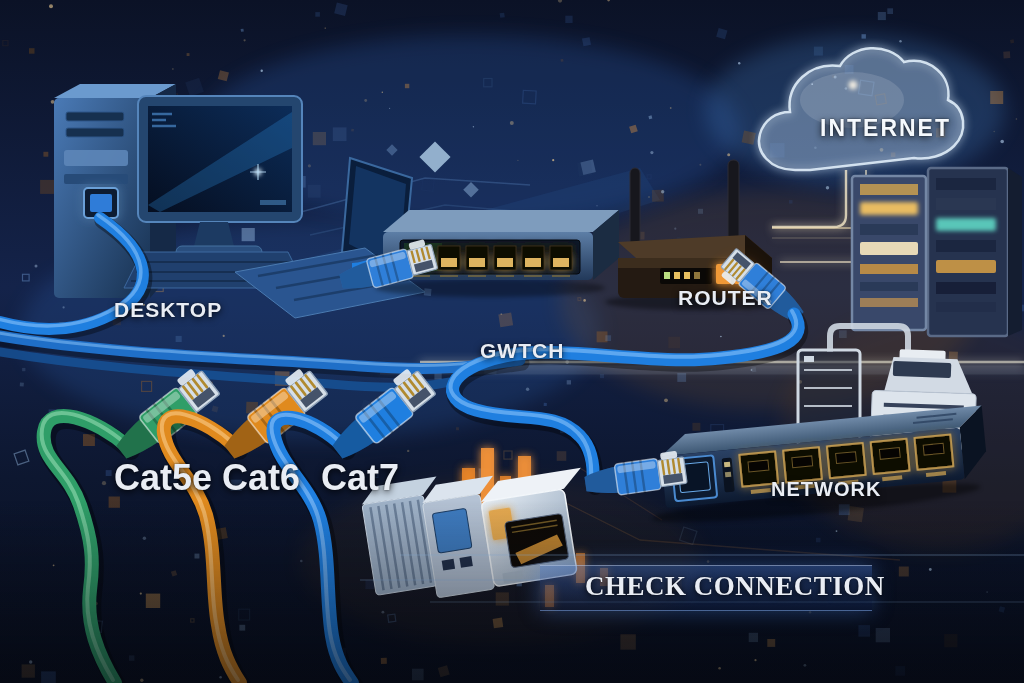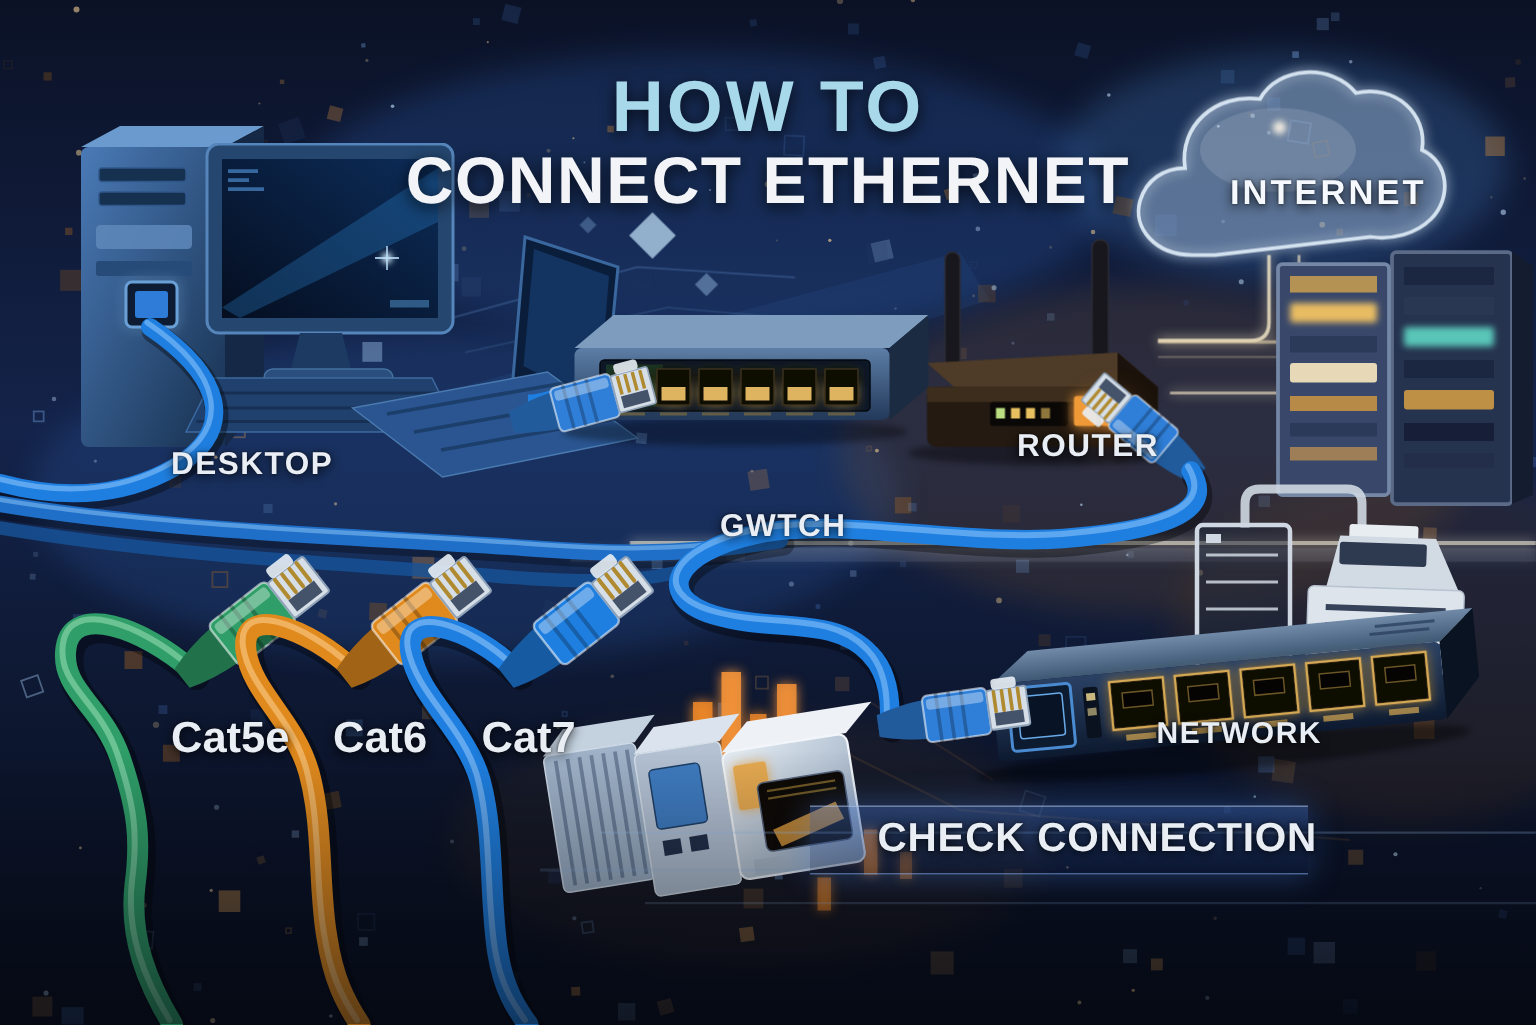--- a/index.html
+++ b/index.html
@@ -11,27 +11,27 @@
        text-shadow:0 2px 7px rgba(0,0,0,.8),0 0 2px rgba(0,0,0,.6);white-space:nowrap;padding-left:28px;}
   .title{position:absolute;left:0;width:100%;text-align:center;font-weight:700;
          text-shadow:0 3px 10px rgba(0,0,0,.75);}
   .title-1{top:44px;font-size:48px;letter-spacing:2px;color:var(--title_accent,#a8d9eb);}
   .title-2{top:96px;font-size:44px;letter-spacing:1px;color:var(--title_main,#f2f4f7);}
   .lbl-desktop{left:86px;top:281px;font-size:21px;letter-spacing:1px;margin-top:17px;}
   .lbl-switch{left:452px;top:296px;font-size:21px;letter-spacing:1px;margin-top:43px;}
   .lbl-router{left:650px;top:286px;font-size:21px;letter-spacing:1px;}
   .lbl-internet{left:792px;top:115px;font-size:23px;letter-spacing:2px;color:#f5f9fd;}
   .lbl-network{left:743px;top:478px;font-size:20px;letter-spacing:1px;}
-  .lbl-cat{top:476px;font-size:29px;}
+  .lbl-cat{top:457px;font-size:36px;}
   .lbl-cat5e{left:86px;} .lbl-cat6{left:194px;} .lbl-cat7{left:293px;}
-  .check-bar{position:absolute;left:540px;top:537px;width:332px;height:44px;
+  .check-bar{position:absolute;left:540px;top:565px;width:332px;height:44px;
              background:linear-gradient(180deg,rgba(70,120,210,.40),rgba(18,40,90,.28));
              border-top:1px solid rgba(190,215,255,.55);
              border-bottom:1px solid rgba(150,185,240,.35);
-             box-shadow:0 0 22px rgba(80,140,240,.35);}
+             box-shadow:0 0 22px rgba(80,140,240,.35);font-family:Liberation Serif, serif;}
   .check-bar .lbl-check{position:absolute;left:17px;top:5px;font-size:27px;letter-spacing:.5px;}
 </style>
 </head>
 <body>
 
 <div class="stage">
 
 <svg width="1024" height="683" viewBox="0 0 1024 683" xmlns="http://www.w3.org/2000/svg">
   <defs>
     <linearGradient id="towerG" x1="0" y1="0" x2="1" y2="1">
@@ -598,22 +598,20 @@
 
   <g fill="none">
     <path d="M400,555 H1024" stroke="#9cc2f0" stroke-width="1.5" opacity=".3"></path>
     <path d="M430,602 H1024" stroke="#9cc2f0" stroke-width="1.5" opacity=".22"></path>
     <path d="M360,580 H540" stroke="#8ab4e8" stroke-width="2" opacity=".2"></path>
   </g>
 
   <rect x="0" y="500" width="1024" height="183" fill="url(#vignette)"></rect>
 </svg>
 
-<div class="title title-1">HOW TO</div>
-<div class="title title-2">CONNECT ETHERNET</div>
 
 <div class="lbl lbl-desktop">DESKTOP</div>
 <div class="lbl lbl-switch">GWTCH</div>
 <div class="lbl lbl-router">ROUTER</div>
 <div class="lbl lbl-internet">INTERNET</div>
 <div class="lbl lbl-network">NETWORK</div>
 
 <div class="lbl lbl-cat lbl-cat5e">Cat5e</div>
 <div class="lbl lbl-cat lbl-cat6">Cat6</div>
 <div class="lbl lbl-cat lbl-cat7">Cat7</div>

